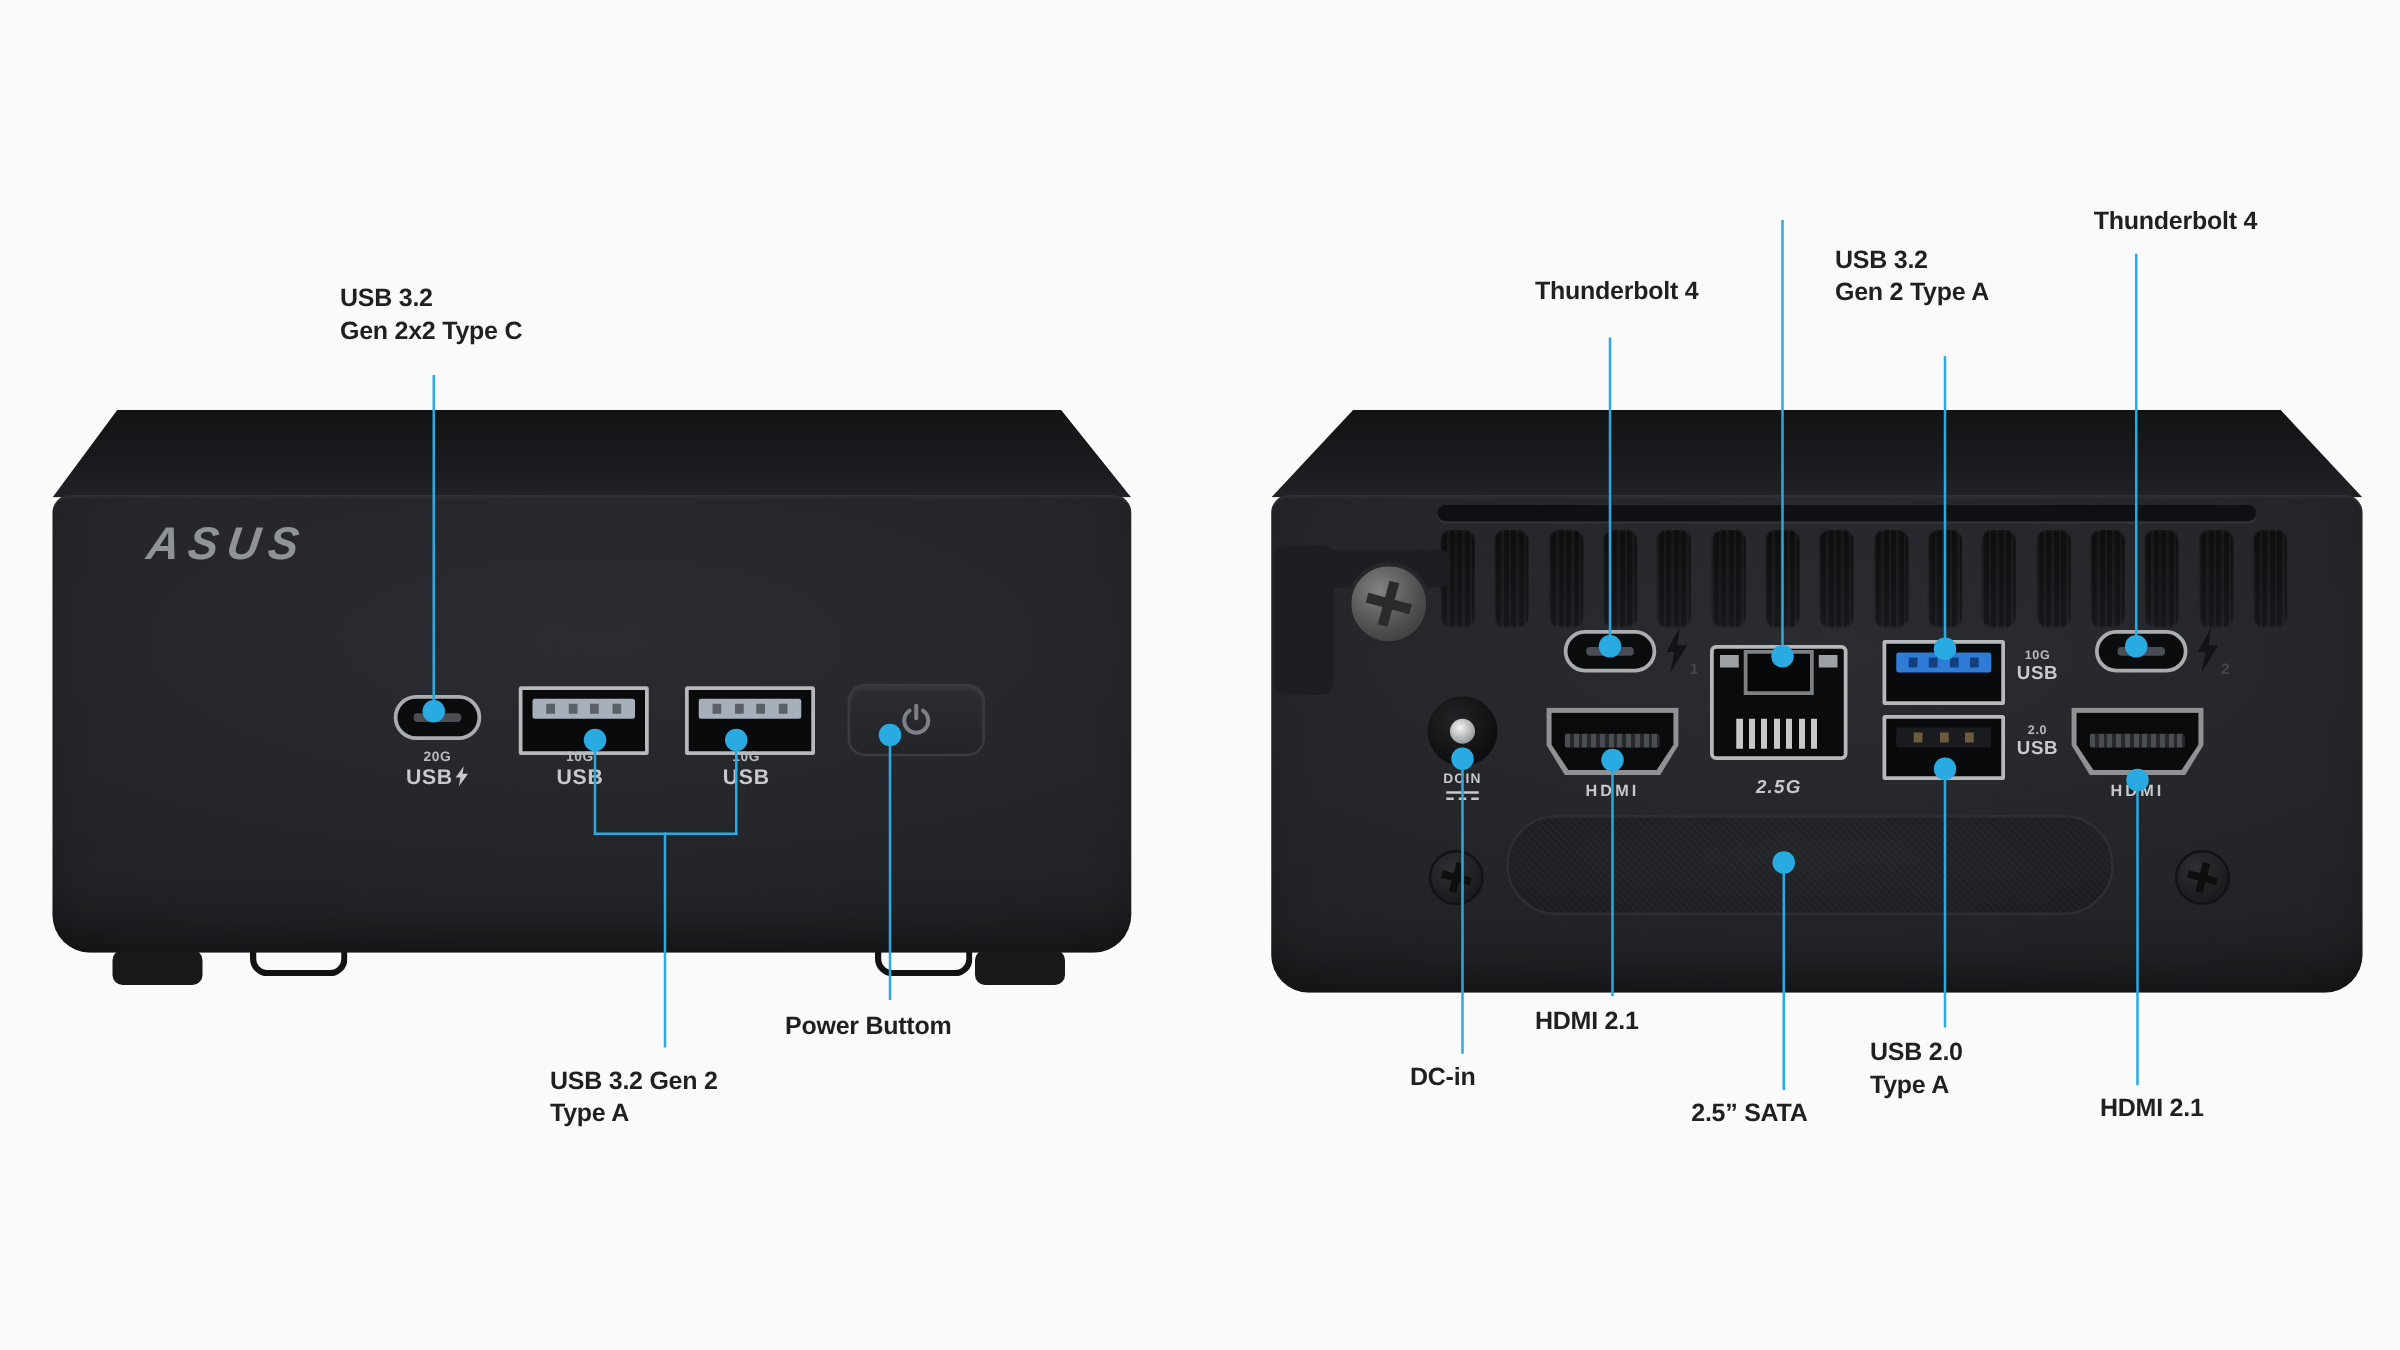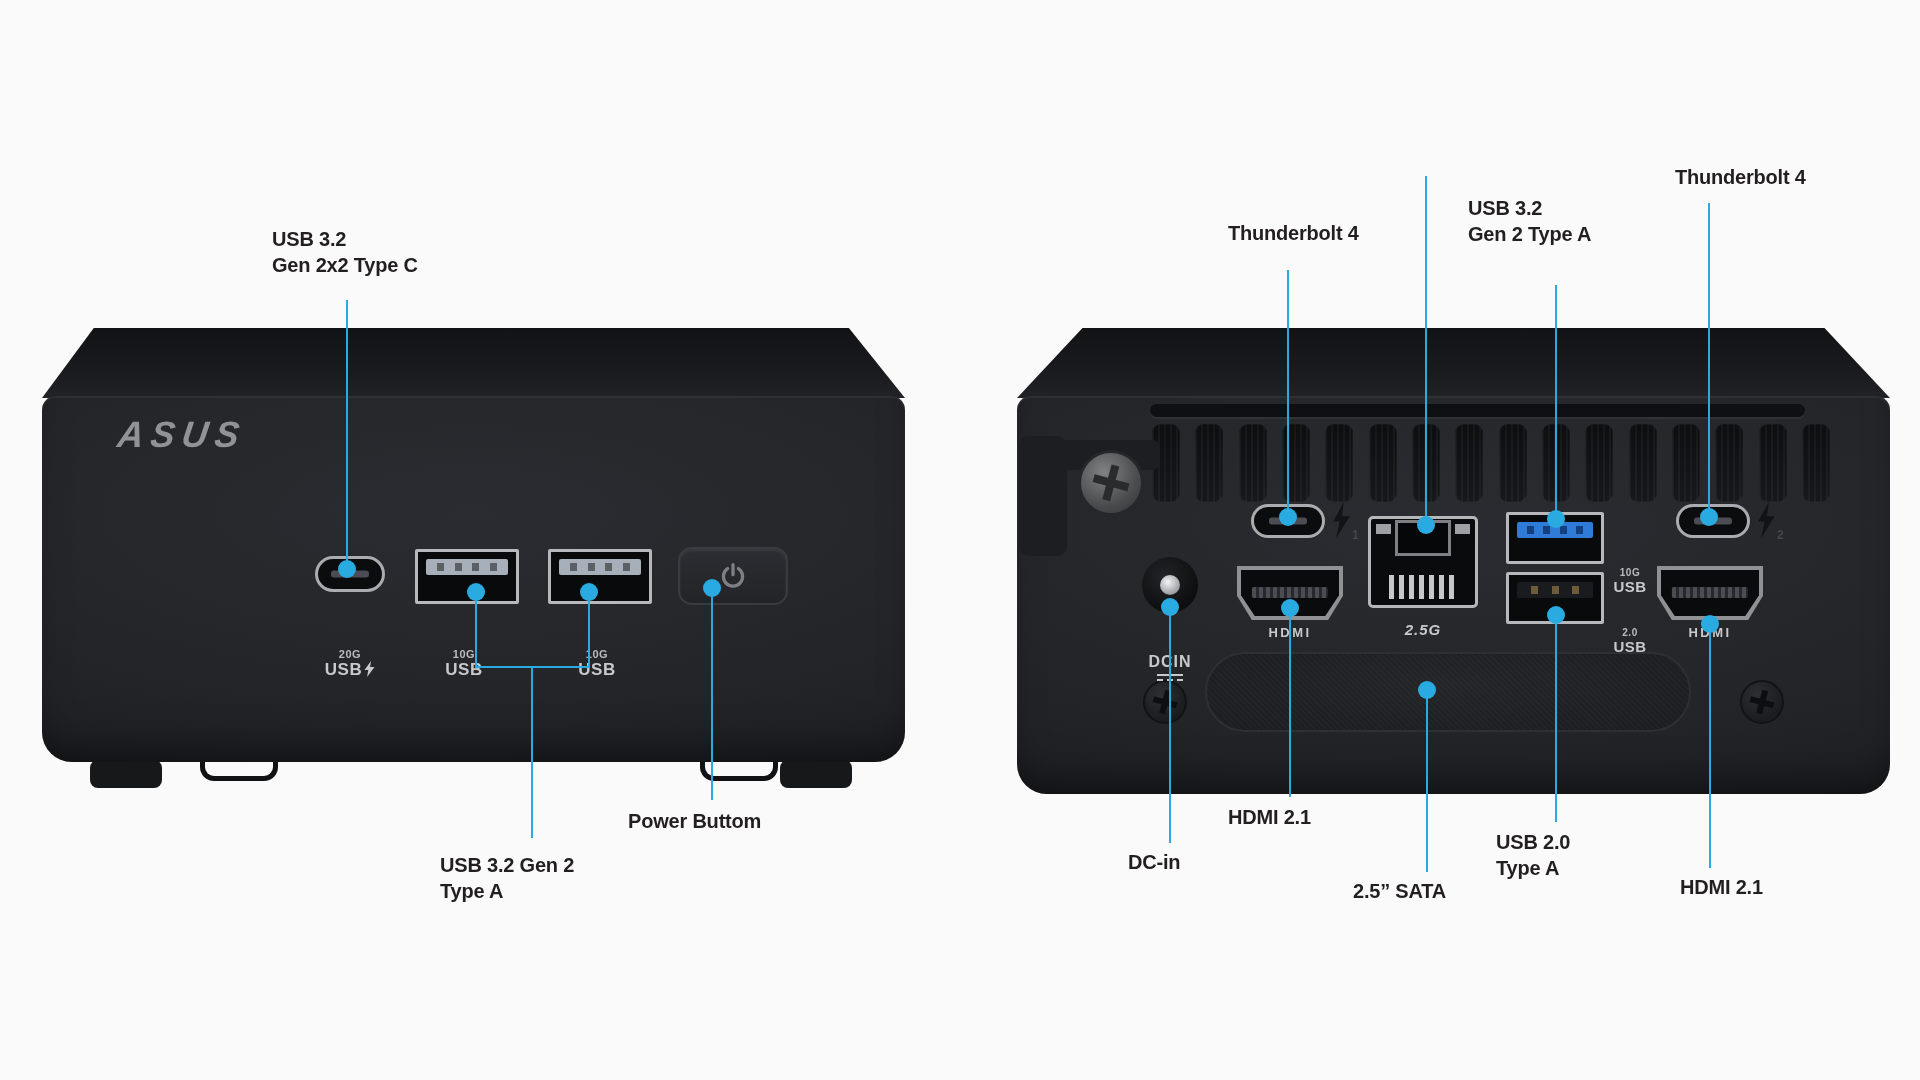--- a/index.html
+++ b/index.html
@@ -56,27 +56,27 @@
                          linear-gradient(180deg,#0d0e10,#17181b);}
   .seam{position:absolute;background:#0f1013;border-radius:8px;box-shadow:0 2px 0 rgba(255,255,255,0.05);z-index:3;}
   .sata{position:absolute;border-radius:40px;border:2px solid #2e2f33;
         background:radial-gradient(100% 120% at 50% 40%,#242528,#1b1c1f 75%);
         background-image:repeating-linear-gradient(45deg,rgba(255,255,255,0.02) 0 2px,transparent 2px 4px),
                          radial-gradient(100% 120% at 50% 40%,#242528,#1b1c1f 75%);z-index:3;}
   .bracket{position:absolute;background:#1d1e21;z-index:2;}
 
   
   .plabel{position:absolute;color:#c7cacd;text-align:center;font-weight:700;z-index:4;line-height:1.05;}
-  .plabel .sm{display:block;font-size:11px;letter-spacing:0.5px;color:#b9bcbf;margin-top:48px;}
+  .plabel .sm{display:block;font-size:11px;letter-spacing:0.5px;color:#b9bcbf;}
   .plabel .lg{display:inline-block;font-size:17px;letter-spacing:0.5px;vertical-align:middle;}
   .plabel.side .sm{font-size:10px;}
   .plabel.side .lg{font-size:15px;}
   .hdmi-txt{font-size:13px;letter-spacing:2.5px;}
   .eth-txt{font-size:15px;letter-spacing:1px;}
-  .dc-txt{font-size:16px;letter-spacing:1px;margin-top:36px;}
+  .dc-txt{font-size:11px;letter-spacing:1px;}
   .dc-sym{width:26px;margin:3px auto 0;border-top:2px solid #c7cacd;}
   .dc-sym2{width:26px;margin:3px auto 0;border-top:2px dashed #c7cacd;}
   .bolt-dark{position:absolute;z-index:4;}
   .bolt-sub{position:absolute;z-index:4;font-size:12px;font-weight:700;color:#43464b;}
 
   
   .cl-line{position:absolute;width:2px;background:#29abe2;z-index:5;}
   .cl-hline{position:absolute;height:2px;background:#29abe2;z-index:5;}
   .cl-dot{position:absolute;width:18px;height:18px;border-radius:50%;background:#29abe2;z-index:6;}
   .cl-label{position:absolute;color:#231f20;font-size:20px;line-height:26px;font-weight:600;

